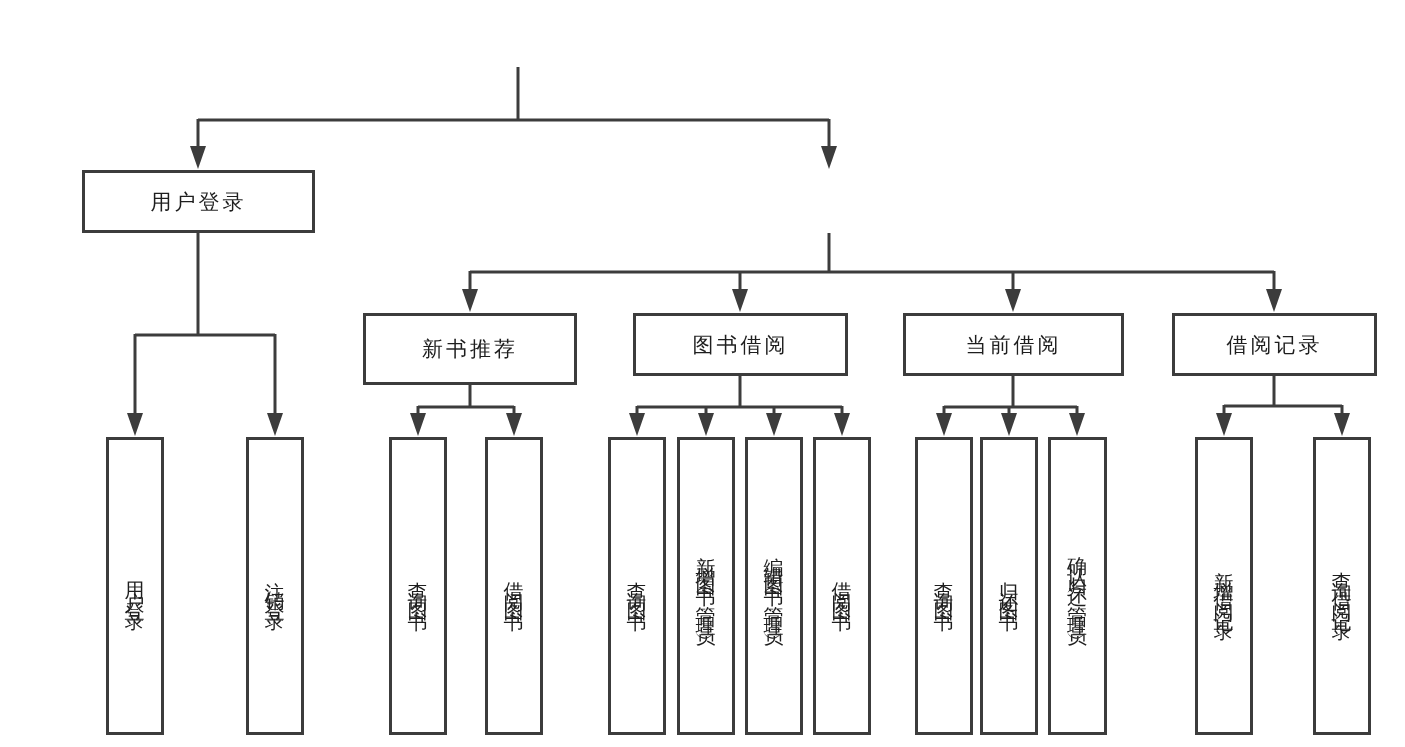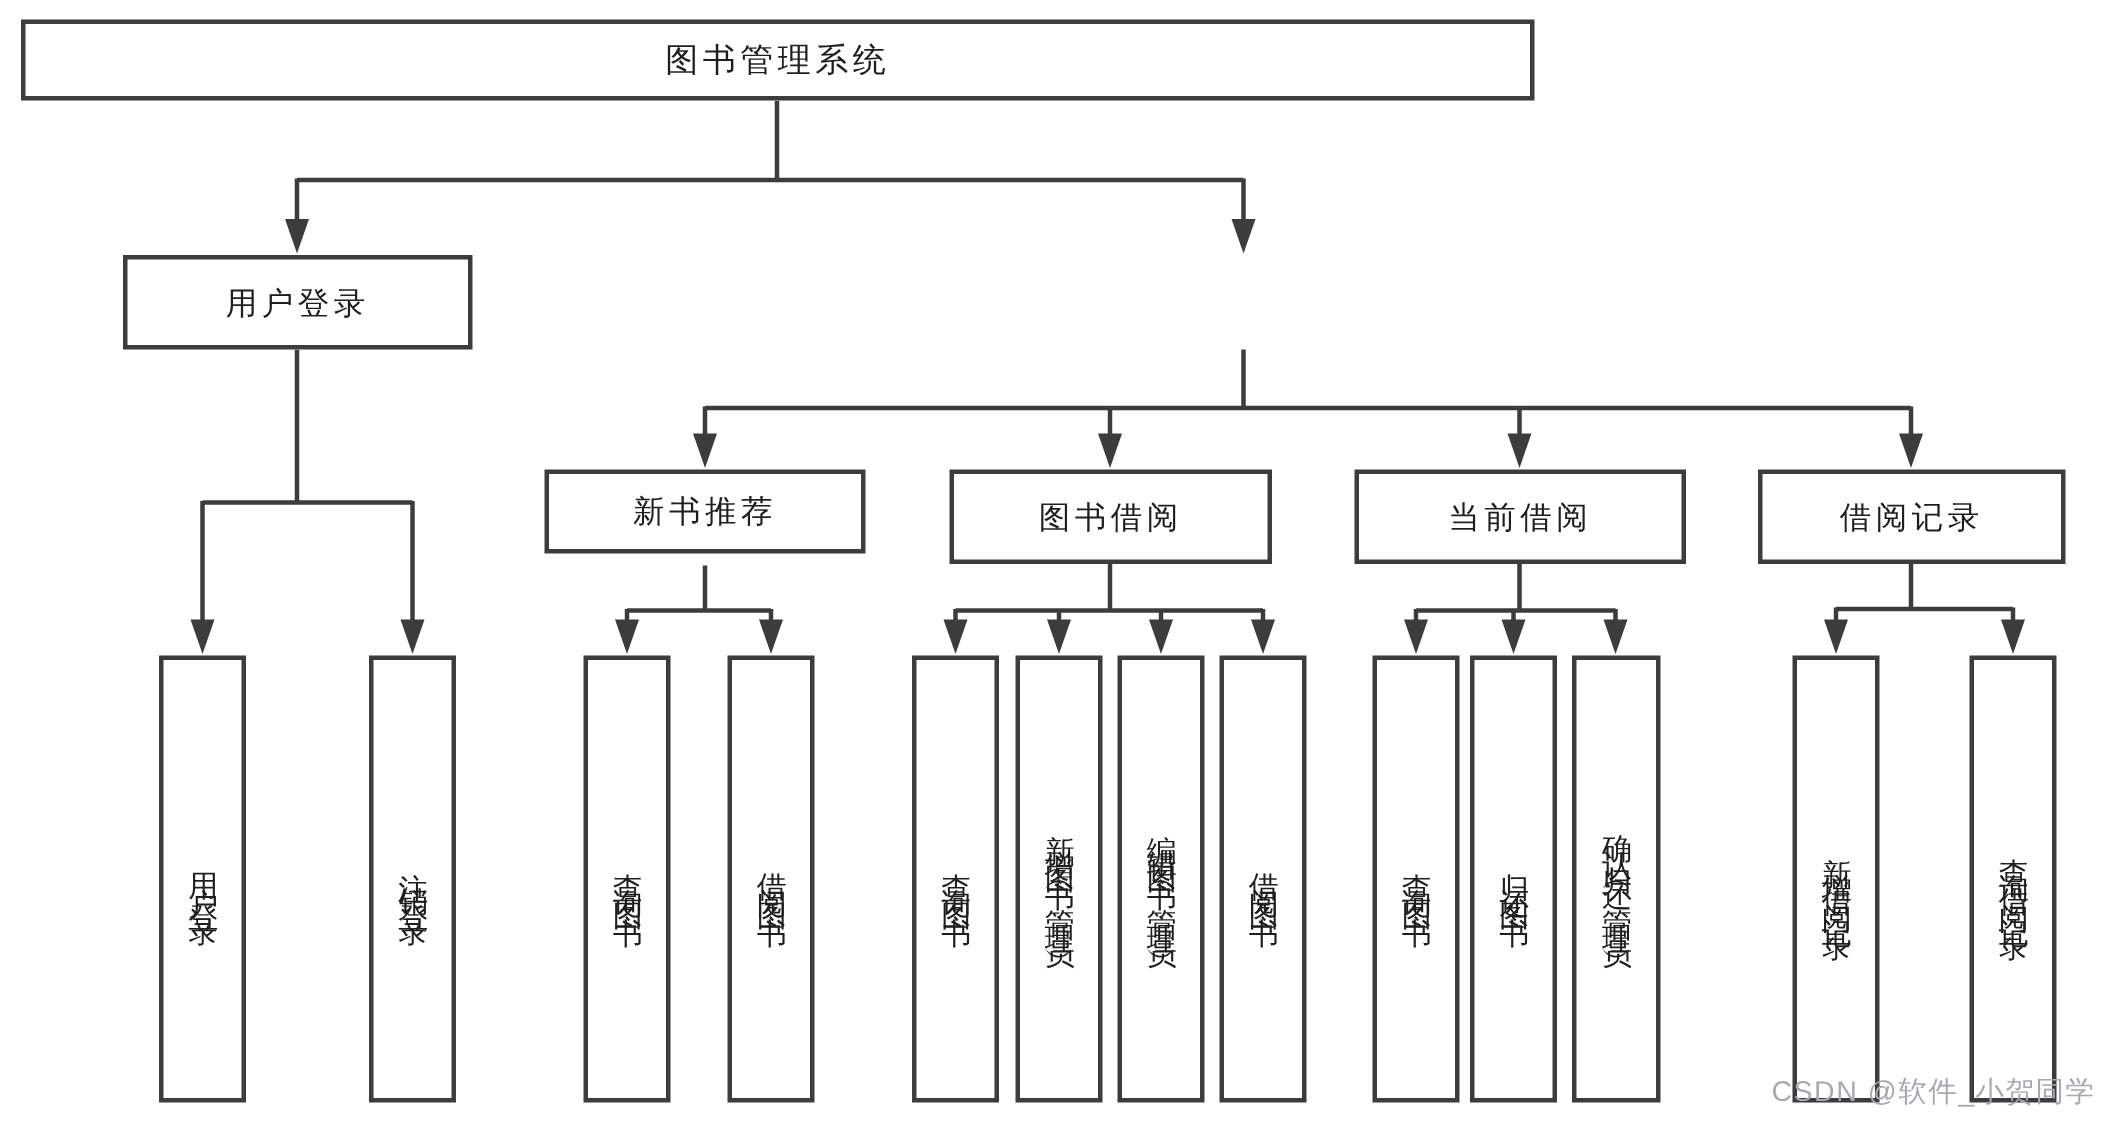--- a/index.html
+++ b/index.html
@@ -111,29 +111,26 @@
       <polygon points="766,413 782,413 774,436"></polygon>
       <polygon points="834,413 850,413 842,436"></polygon>
       <polygon points="936,413 952,413 944,436"></polygon>
       <polygon points="1001,413 1017,413 1009,436"></polygon>
       <polygon points="1069,413 1085,413 1077,436"></polygon>
       <polygon points="1216,413 1232,413 1224,436"></polygon>
       <polygon points="1334,413 1350,413 1342,436"></polygon>
     </g>
   </svg>
 
-  <div class="box h root" style="left:14px; top:13px; width:1009px; height:54px;">
-    <span>图书管理系统</span>
-  </div>
 
   <div class="box h" style="left:82px; top:170px; width:233px; height:63px;">
     <span>用户登录</span>
   </div>
 
-  <div class="box h" style="left:363px; top:313px; width:214px; height:56px;">
+  <div class="box h" style="left:363px; top:313px; width:214px; height:72px;">
     <span>新书推荐</span>
   </div>
   <div class="box h" style="left:903px; top:313px; width:221px; height:63px;">
     <span>当前借阅</span>
   </div>
   <div class="box h" style="left:633px; top:313px; width:215px; height:63px;">
     <span>图书借阅</span>
   </div>
   <div class="box h" style="left:1172px; top:313px; width:205px; height:63px;font-family:Liberation Mono, monospace;">
     <span>借阅记录</span>
@@ -172,15 +169,14 @@
   <div class="box v" style="left:1048px; top:437px; width:59px; height:298px;">
     <span>确认归还（管理员）</span>
   </div>
   <div class="box v" style="left:1195px; top:437px; width:58px; height:298px;">
     <span>新增借阅记录</span>
   </div>
   <div class="box v" style="left:1313px; top:437px; width:58px; height:298px;">
     <span>查询借阅记录</span>
   </div>
 
-  <div class="watermark">CSDN @软件_小贺同学</div>
 
 </div>
 
 </body></html>

